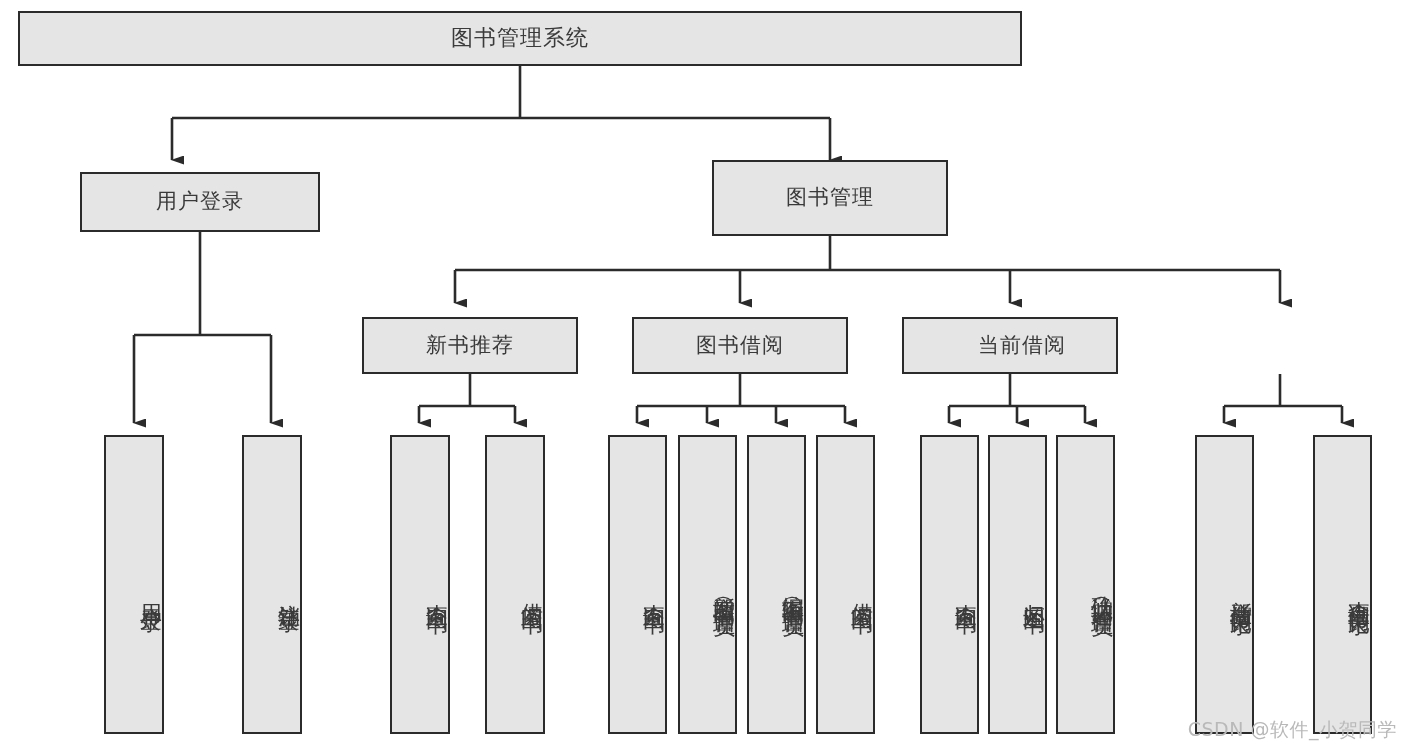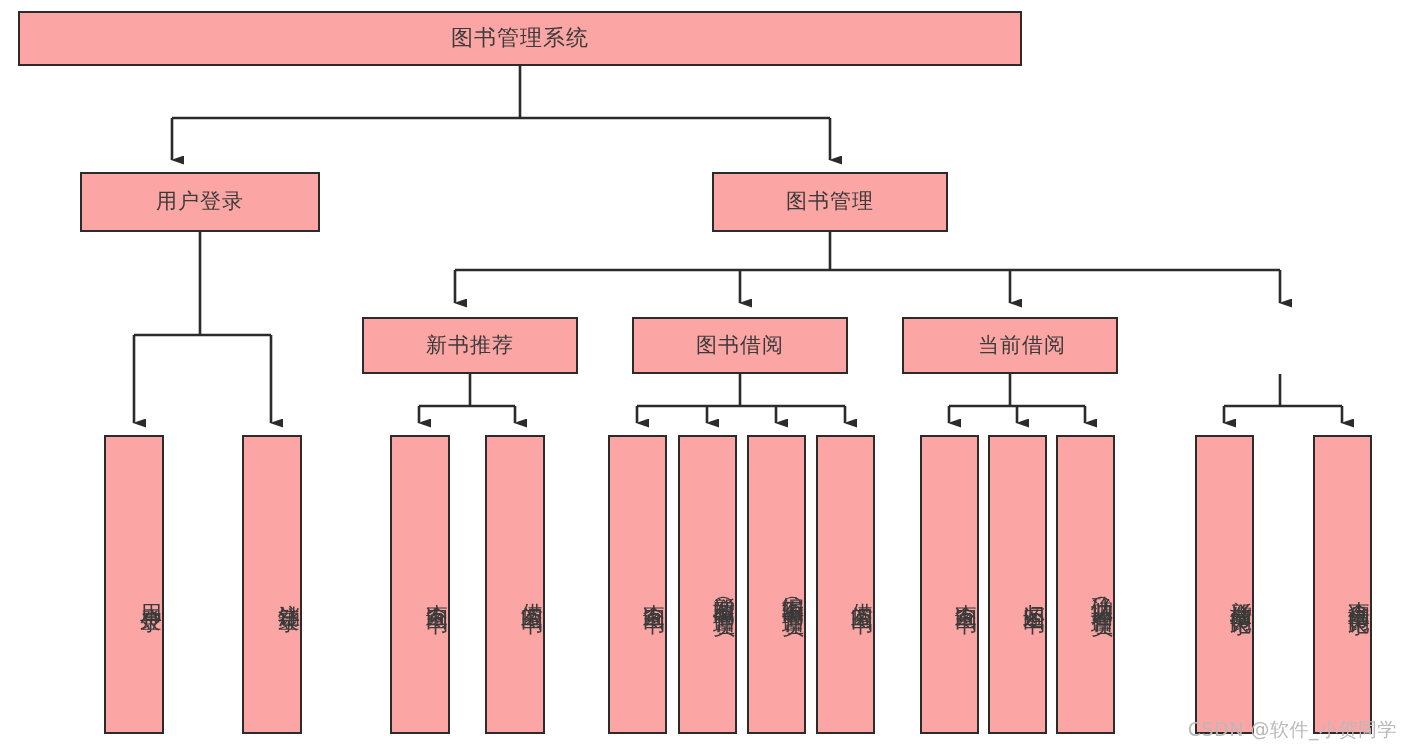--- a/index.html
+++ b/index.html
@@ -11,21 +11,21 @@
     overflow:hidden;
     position:relative;
   }
   #canvas{
     position:absolute;inset:0;
     width:1405px;height:747px;
   }
   .node{
     position:absolute;
     box-sizing:border-box;
-    background:#fca5a5;
+    background:#e5e5e5;
     border:2px solid #2b2b2b;
     display:flex;
     align-items:center;
     justify-content:center;
     color:#3a3a3a;
     z-index:3;
   }
   .node.h{
     font-size:21px;
     letter-spacing:1px;
@@ -113,21 +113,21 @@
       <path d="M1280,374 L1280,406"></path>
       <path d="M1224,406 L1342,406"></path>
       <path d="M1224,406 L1224,423" marker-end="url(#arr)"></path>
       <path d="M1342,406 L1342,423" marker-end="url(#arr)"></path>
     </g>
   </svg>
 
   <div class="node h root" style="left:18px;top:11px;width:1004px;height:55px;">图书管理系统</div>
 
   <div class="node h" style="left:80px;top:172px;width:240px;height:60px;">用户登录</div>
-  <div class="node h" style="left:712px;top:172px;width:236px;height:60px;">图书管理</div>
+  <div class="node h" style="left:712px;top:160px;width:236px;height:76px;">图书管理</div>
 
   <div class="node h" style="left:362px;top:317px;width:216px;height:57px;">新书推荐</div>
   <div class="node h" style="left:632px;top:317px;width:216px;height:57px;">图书借阅</div>
   <div class="node h" style="left:902px;top:317px;width:216px;height:57px;padding-left:24px;">当前借阅</div>
 
   <div class="node v" style="left:104px;top:435px;width:60px;height:299px;">用户登录</div>
   <div class="node v" style="left:242px;top:435px;width:60px;height:299px;">注销登录</div>
 
   <div class="node v" style="left:390px;top:435px;width:60px;height:299px;">查询图书</div>
   <div class="node v" style="left:485px;top:435px;width:60px;height:299px;">借阅图书</div>

